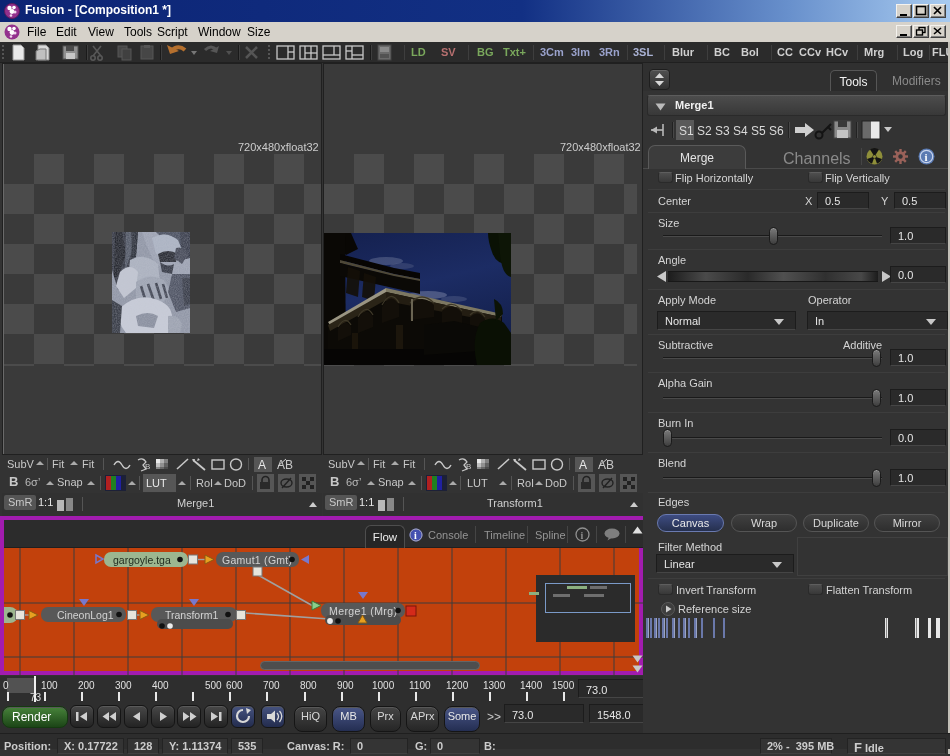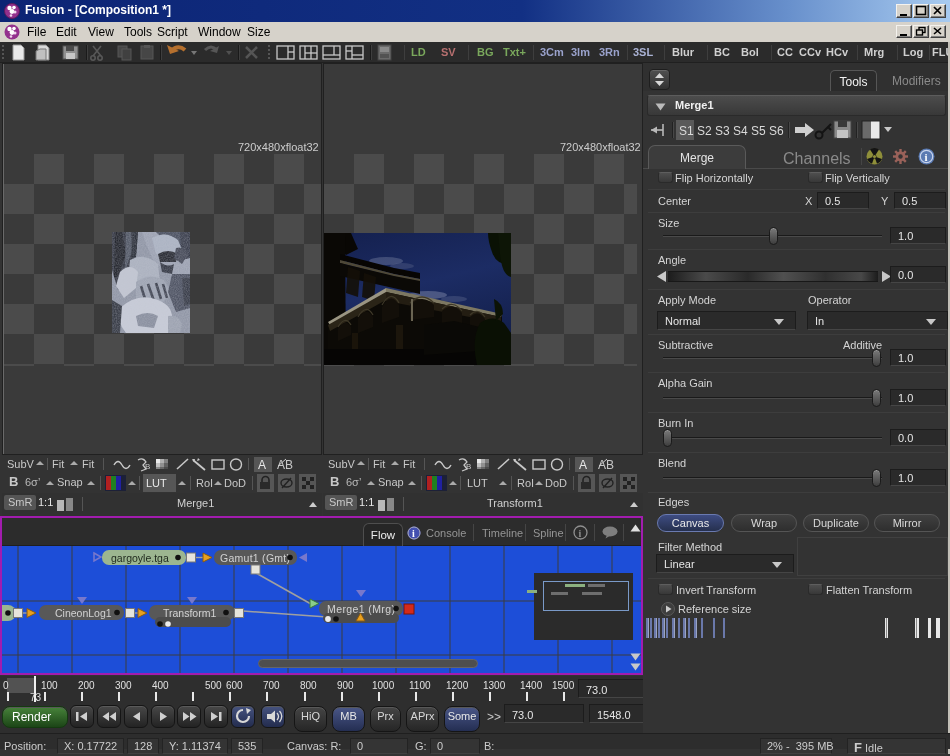--- a/index.html
+++ b/index.html
@@ -23,21 +23,21 @@
 .tsep { position:absolute; top:3px; height:15px; width:1px; background:#1a1a1a; border-right:1px solid #3e3e3e; }
 
 .viewer { position:absolute; background:#3a3a3a; border:1px solid #202020; }
 .canvas-check { position:absolute;
   background:conic-gradient(#4b4b4b 0 25%, #3a3a3a 0 50%, #4b4b4b 0 75%, #3a3a3a 0);
   background-size:60px 60px; }
 .vtb { position:absolute; background:#333; color:#c8c8c8; font-size:11px; }
 .vtb .it { position:absolute; top:3px; white-space:nowrap; }
 .press { background:#555; border-radius:2px; }
 
-#flow { position:absolute; left:0; top:516px; width:643px; height:159px; background:#1d4ed8; border:2px solid #a21caf; }
+#flow { position:absolute; left:0; top:516px; width:643px; height:159px; background:#c2410c; border:4px solid #a21caf; }
 #flowtabs { position:absolute; left:0; top:0; width:639px; height:28px; background:#2c2c2c; border-bottom:1px solid #1f1f1f; }
 
 #rpanel { position:absolute; left:643px; top:63px; width:307px; height:670px; background:#333; }
 .field { position:absolute; background:#2a2a2a; border:1px solid #1c1c1c; border-bottom-color:#454545; color:#e6e6e6;
   font-size:11px; padding:2px 0 0 7px; height:17px; }
 .rsep { position:absolute; left:5px; width:297px; height:1px; background:#2a2a2a; border-bottom:1px solid #3d3d3d; }
 .chk { position:absolute; width:15px; height:11px; border-radius:3px; background:linear-gradient(#4e4e4e,#383838);
   border:1px solid #2a2a2a; border-top-color:#5e5e5e; }
 .pill { position:absolute; height:18px; border-radius:9px; background:linear-gradient(#404040,#2e2e2e);
   border:1px solid #555; color:#d8d8d8; font-size:11px; text-align:center; line-height:16px; }
@@ -51,21 +51,21 @@
 #timeline { position:absolute; left:0; top:676px; width:643px; height:57px; background:#2e2e2e; }
 .tick { position:absolute; top:16px; width:2px; height:9px; background:#e8e8e8; }
 .tnum { position:absolute; top:4px; color:#e0e0e0; font-size:10px; }
 .tpbtn { position:absolute; width:24px; height:23px; border-radius:6px; background:linear-gradient(#484848,#232323);
   border:1px solid #151515; box-shadow:inset 0 1px 0 #5a5a5a; }
 .tpbtn.blue { background:linear-gradient(#465380,#232c4e); }
 .modebtn { position:absolute; height:26px; border-radius:8px; background:linear-gradient(#454545,#262626);
   border:1px solid #151515; color:#d8d8d8; font-size:11px; text-align:center; line-height:19px; box-shadow:inset 0 1px 0 #585858; }
 .modebtn.blue { background:linear-gradient(#4a5788,#242e52); color:#e8e8e8; }
 
-#statusbar { position:absolute; left:0; top:733px; width:950px; height:16px; background:#2d2d2d; border-top:1px solid #1f1f1f; }
+#statusbar { position:absolute; left:0; top:733px; width:950px; height:16px; background:#2d2d2d; border-top:1px solid #1f1f1f;font-weight:bold; }
 .sfield { position:absolute; top:4px; height:16px; background:#343434; border:1px solid #232323; border-bottom-color:#404040;
   color:#ccc; font-size:11px; padding:1px 0 0 6px; white-space:nowrap; }
 .slabel { position:absolute; top:6px; color:#ccc; font-size:11px; white-space:nowrap; }
 </style>
 </head>
 <body>
 <div id="app">
 
 <div id="titlebar">
   <svg class="abs" style="left:4px;top:3px" width="16" height="16" viewBox="0 0 16 16">

